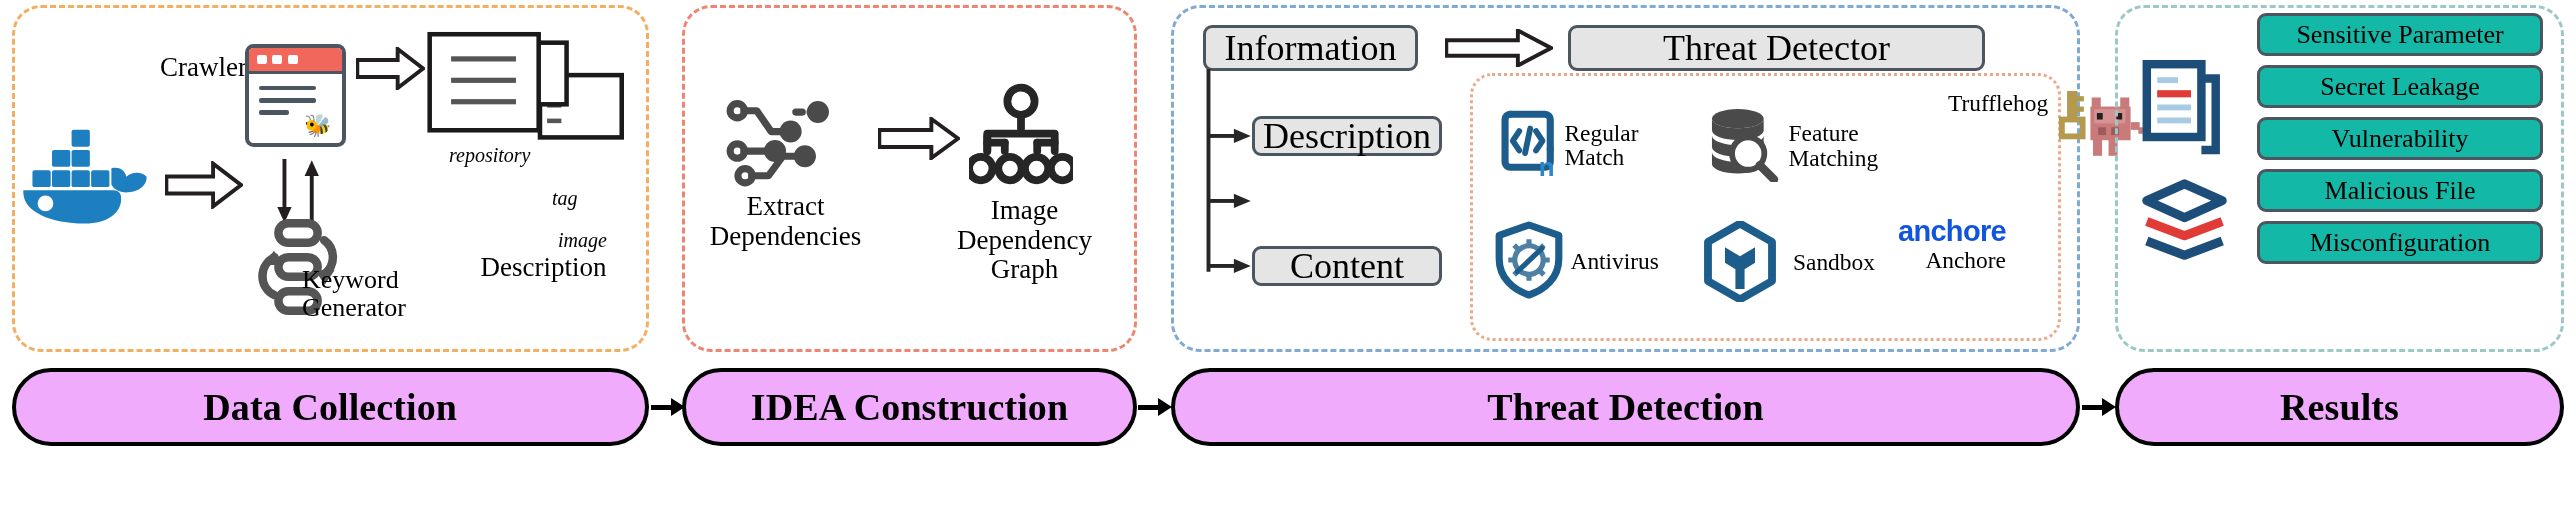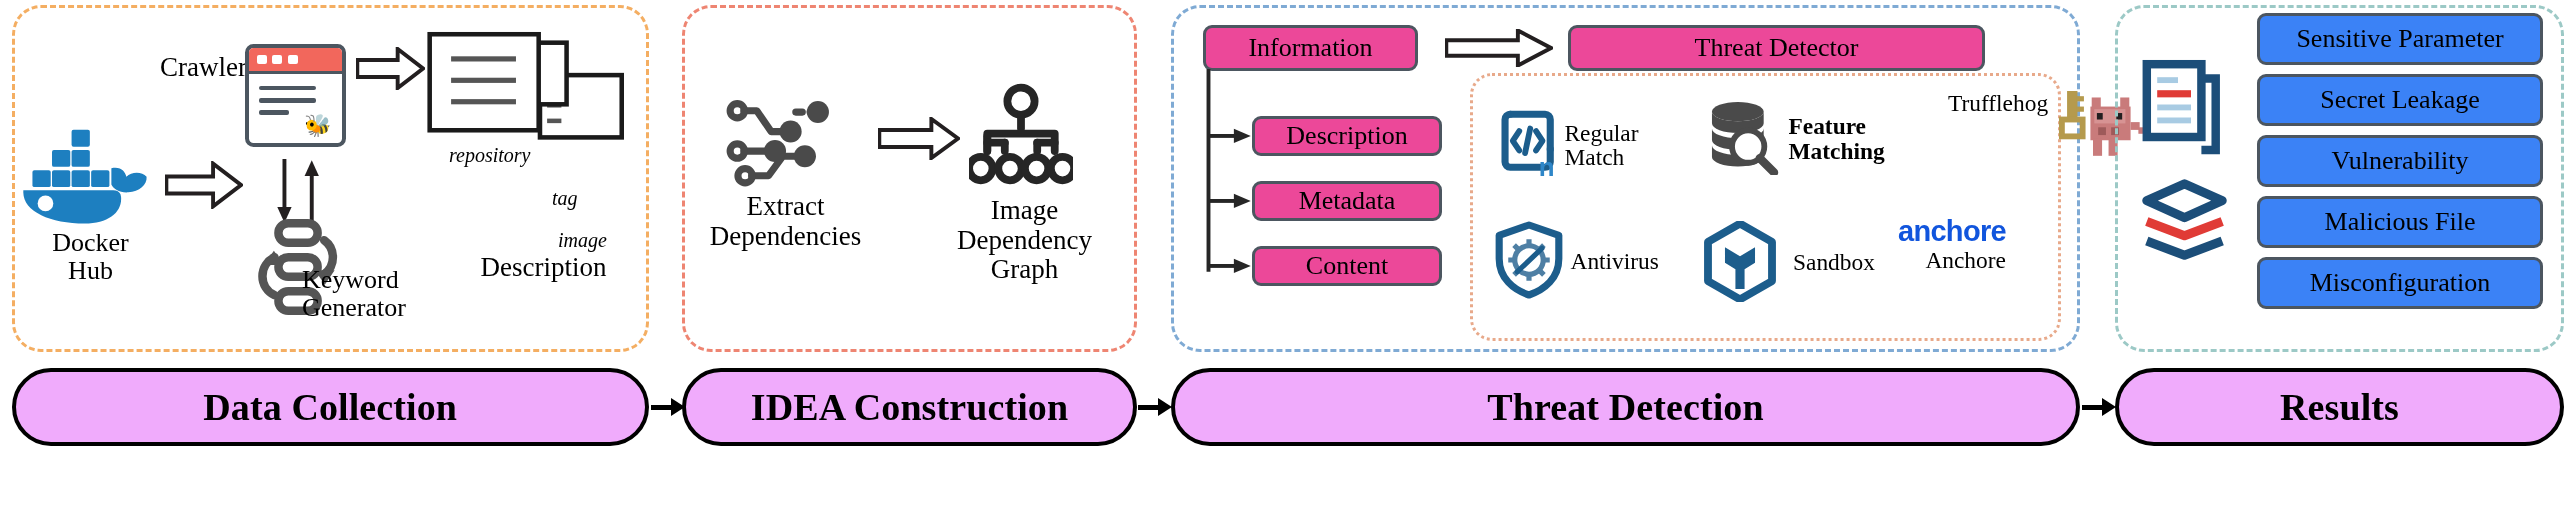--- a/index.html
+++ b/index.html
@@ -72,49 +72,49 @@
   .w-img  { left:558px; top:229px; }
   .desc-label { position:absolute; left:446px; top:252px; font-size:27px; width:195px; text-align:center; }
 
   
   .dep-icon { position:absolute; left:723px; top:91px; width:117px; height:98px; }
   .dep-label { position:absolute; left:701px; top:192px; width:169px; text-align:center; font-size:27px; line-height:1.1; }
   .tree-icon { position:absolute; left:969px; top:83px; width:104px; height:107px; }
   .tree-label { position:absolute; left:943px; top:196px; width:163px; text-align:center; font-size:27px; line-height:1.1; }
 
   
-  .rbox { position:absolute; border:3.3px solid #4C5660; border-radius:9px; background:#ec4899;
-          display:flex; align-items:center; justify-content:center; font-size:26px; }
+  .rbox { position:absolute; border:3.3px solid #4C5660; border-radius:9px; background:#e5e5e5;
+          display:flex; align-items:center; justify-content:center; font-size:36px; }
   .b-info    { left:1203px; top:25px;  width:215px; height:46px; }
   .b-desc    { left:1252px; top:116px; width:190px; height:40px; }
   .b-meta    { left:1252px; top:181px; width:190px; height:40px; }
   .b-cont    { left:1252px; top:246px; width:190px; height:40px; }
   .b-detector{ left:1568px; top:25px;  width:417px; height:46px; }
 
   .treebrackets { position:absolute; left:1205px; top:69px; width:59px; height:221px; }
 
   .tool { position:absolute; display:flex; align-items:center; gap:6.5px; }
   .tool .tname { font-size:23.4px; line-height:1.03; }
   .tool .tname.two { width:104px; }
 
   .t-regex   { left:1496px; top:109px; }
-  .t-feature { left:1704px; top:100px;font-weight:bold; }
+  .t-feature { left:1704px; top:107px; }
   .t-truffle { left:1909px; top:91px; }
   .t-antivirus { left:1494px; top:221px; }
   .t-sandbox { left:1704px; top:221px;gap:17px; }
   .t-anchore { left:1898px; top:215px; }
 
   .anchore-wrap { display:flex; flex-direction:column; align-items:center; }
   .anchore-word { font-family:"Liberation Sans", sans-serif; color:#1155DD; font-size:29px;
                   font-weight:600; letter-spacing:-0.7px; }
 
   
   .res-icons { position:absolute; left:2139px; top:59px; width:104px; height:221px; }
   .res-list { position:absolute; left:2257px; top:13px; width:286px; }
-  .res-item { border:3.3px solid #4C5660; border-radius:9px; background:#3b82f6; height:52px;
+  .res-item { border:3.3px solid #4C5660; border-radius:9px; background:#14b8a6; height:43px;
               display:flex; align-items:center; justify-content:center; font-size:26px; margin-bottom:9px; }
 </style>
 </head>
 <body>
 
 <div class="stage">
 
   <div class="panel collect"></div>
 
   <div class="docker-logo">
@@ -125,24 +125,20 @@
         <rect x="76" y="35" width="28" height="26" rx="3"></rect>
         <rect x="16" y="66" width="28" height="26" rx="3"></rect>
         <rect x="46" y="66" width="28" height="26" rx="3"></rect>
         <rect x="76" y="66" width="28" height="26" rx="3"></rect>
         <rect x="106" y="66" width="28" height="26" rx="3"></rect>
         <path d="M2 97 L140 97 C150 97 152 104 152 110 C152 132 131 148 96 148 C44 148 2 130 2 100 Z"></path>
         <path d="M137 63 C152 60 158 68 160 76 C168 68 184 68 191 76 C192 88 180 99 163 100 C150 101 140 95 137 88 Z"></path>
       </g>
       <circle cx="36" cy="117" r="12" fill="#ffffff"></circle>
     </svg>
-  </div>
-  <div class="label docker">
-    <div>Docker</div>
-    <div>Hub</div>
   </div>
 
   <div class="harrow" style="left:165px; top:161px;">
     <svg width="78" height="48" viewBox="0 0 120 74">
       <path d="M2 24 H74 V4 L117 37 L74 70 V50 H2 Z" fill="#ffffff" stroke="#231F20" stroke-width="6" stroke-linejoin="miter"></path>
     </svg>
   </div>
 
   <div class="crawler-label">Crawler</div>
   <div class="browser">
@@ -292,21 +288,20 @@
       </g>
       <g fill="#262626">
         <path d="M44 92 L44 114 L70 103 Z"></path>
         <path d="M44 192 L44 214 L70 203 Z"></path>
         <path d="M44 292 L44 314 L70 303 Z"></path>
       </g>
     </svg>
   </div>
 
   <div class="rbox b-desc">Description</div>
-  <div class="rbox b-meta">Metadata</div>
   <div class="rbox b-cont">Content</div>
 
   <div class="harrow" style="left:1445px; top:29px;">
     <svg width="108" height="38" viewBox="0 0 166 58">
       <path d="M2 17 H112 V2 L163 29 L112 56 V41 H2 Z" fill="#ffffff" stroke="#231F20" stroke-width="6" stroke-linejoin="miter"></path>
     </svg>
   </div>
 
   <div class="rbox b-detector">Threat Detector</div>
 

